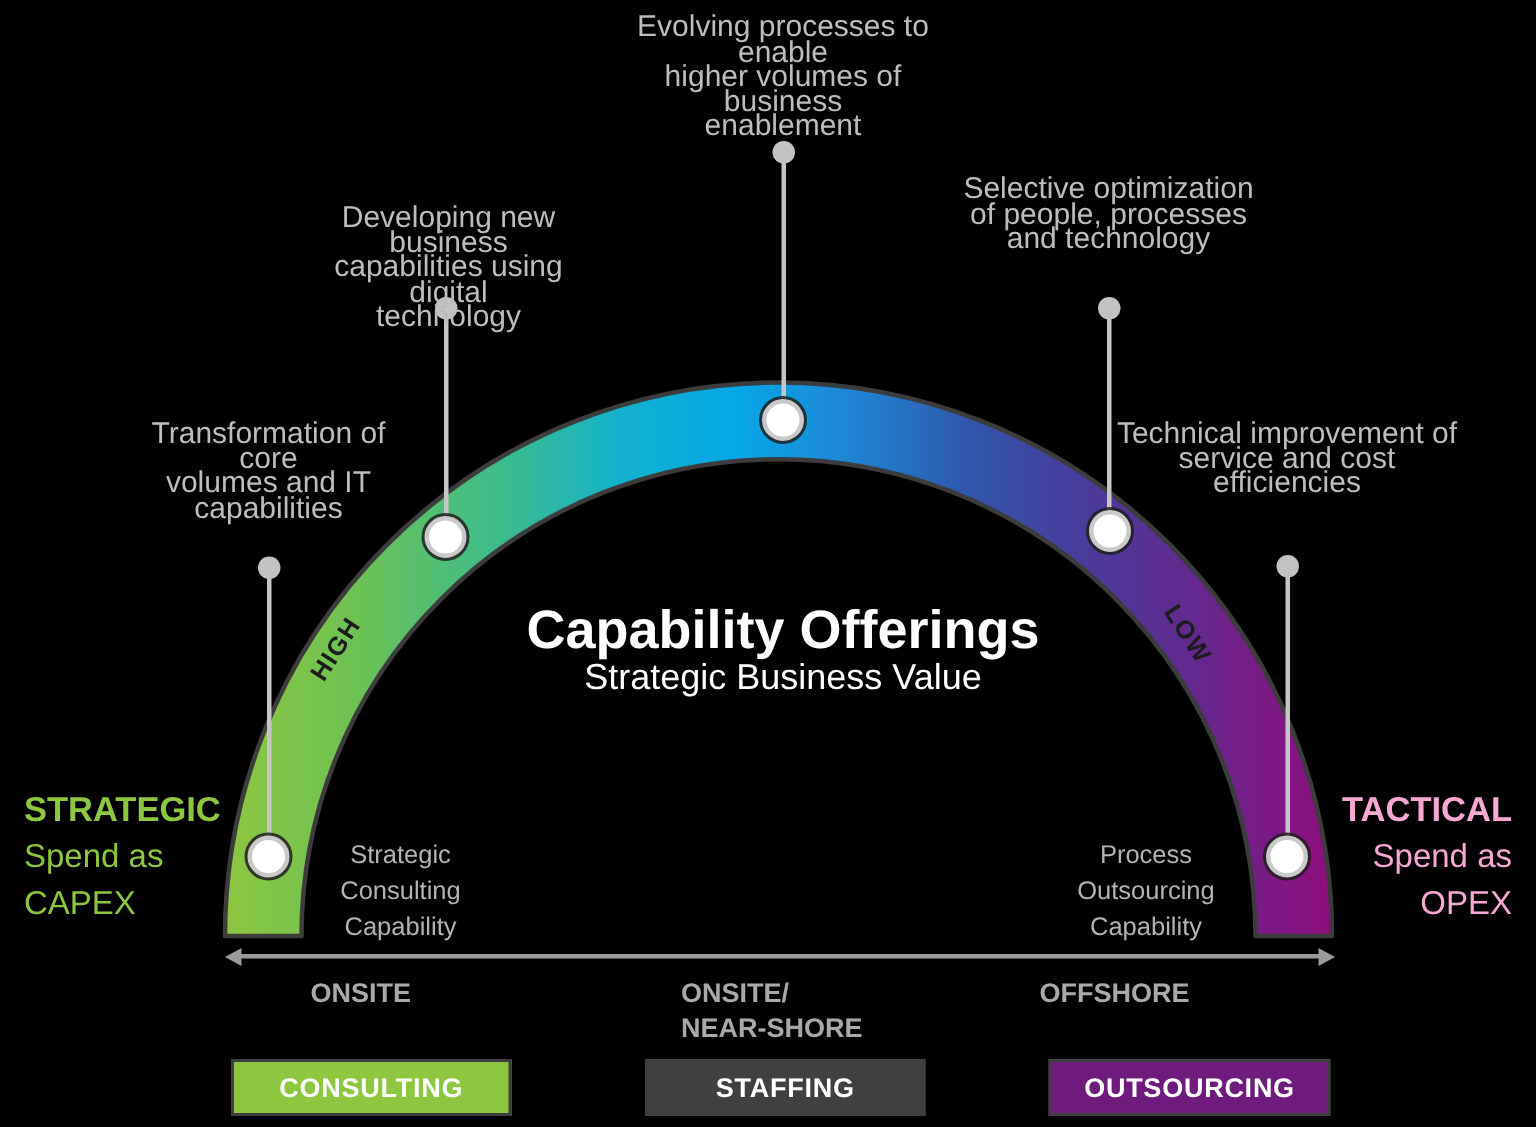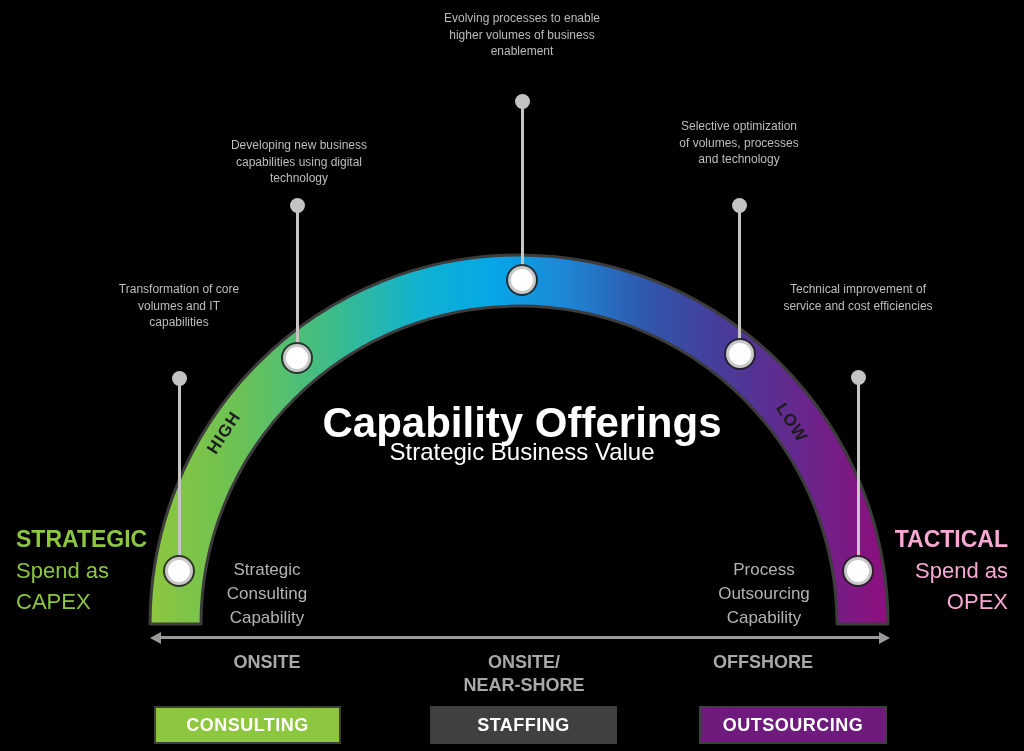--- a/index.html
+++ b/index.html
@@ -6,40 +6,40 @@
   #canvas{position:relative;width:1024px;height:751px;background:#000;overflow:hidden;
           font-family:"Liberation Sans",sans-serif;}
   svg{position:absolute;left:0;top:0;}
 
   
   .c-line{position:absolute;width:3px;background:#c6c6c6;z-index:3;}
   .dot-small{position:absolute;width:15px;height:15px;border-radius:50%;background:#c3c3c3;z-index:4;}
   .dot-big{position:absolute;width:22px;height:22px;border-radius:50%;background:#fff;
            border:3px solid #c9c9c9;box-shadow:0 0 0 2px rgba(30,30,30,.85);z-index:4;}
 
-  .callout{position:absolute;text-align:center;color:#bdbdbd;font-size:12px;line-height:16.5px;z-index:5;}
+  .callout{position:absolute;text-align:center;color:#bdbdbd;font-size:20px;line-height:16.5px;z-index:5;}
 
   .arc-word{position:absolute;color:#1c1c1c;font-weight:bold;font-size:17px;letter-spacing:1px;z-index:6;}
 
-  .title-main{position:absolute;text-align:center;color:#ffffff;font-weight:bold;font-size:42px;z-index:6;}
+  .title-main{position:absolute;text-align:center;color:#ffffff;font-weight:bold;font-size:36px;z-index:6;}
   .title-sub{position:absolute;text-align:center;color:#ffffff;font-size:24px;z-index:6;}
 
   .spend{position:absolute;font-size:22px;line-height:31px;z-index:6;}
   .spend .big{font-weight:bold;font-size:23px;}
   .spend-left{color:#8dc63f;text-align:left;}
   .spend-right{color:#f9a8d4;text-align:right;}
 
   .cap-label{position:absolute;text-align:center;color:#b3b3b3;font-size:17px;line-height:24px;z-index:5;}
 
   .axis-line{position:absolute;height:3px;background:#9a9a9a;z-index:5;}
   .arrow-w{position:absolute;width:0;height:0;border-top:6px solid transparent;border-bottom:6px solid transparent;
            border-right:11px solid #9a9a9a;z-index:5;}
   .arrow-e{position:absolute;width:0;height:0;border-top:6px solid transparent;border-bottom:6px solid transparent;
            border-left:11px solid #9a9a9a;z-index:5;}
-  .axis-label{position:absolute;text-align:center;color:#a9a9a9;font-weight:bold;font-size:18px;line-height:23px;z-index:5;}
+  .axis-label{position:absolute;text-align:left;color:#a9a9a9;font-weight:bold;font-size:18px;line-height:23px;z-index:5;}
 
   .legend-box{position:absolute;top:706px;height:34px;border:2px solid #3f3f3f;color:#fff;font-weight:bold;
               font-size:18px;letter-spacing:.5px;text-align:center;line-height:34px;z-index:5;}
   .box-consulting{background:#8dc63f;}
   .box-staffing{background:#404040;}
   .box-outsourcing{background:#6e1b7d;}
 </style>
 </head>
 <body>
 
@@ -91,21 +91,21 @@
     <div>Evolving processes to enable</div>
     <div>higher volumes of business</div>
     <div>enablement</div>
   </div>
   <div class="c-line" style="left:520.5px;top:101px;height:179px;"></div>
   <div class="dot-small" style="left:514.5px;top:93.5px;"></div>
   <div class="dot-big" style="left:508px;top:266px;"></div>
 
   <div class="callout" style="left:639px;top:118px;width:200px;">
     <div>Selective optimization</div>
-    <div>of volumes, processes</div>
+    <div>of people, processes</div>
     <div>and technology</div>
   </div>
   <div class="c-line" style="left:737.5px;top:205px;height:149px;"></div>
   <div class="dot-small" style="left:731.5px;top:197.5px;"></div>
   <div class="dot-big" style="left:726px;top:340px;"></div>
 
   <div class="callout" style="left:743px;top:281px;width:230px;">
     <div>Technical improvement of</div>
     <div>service and cost efficiencies</div>
   </div>

